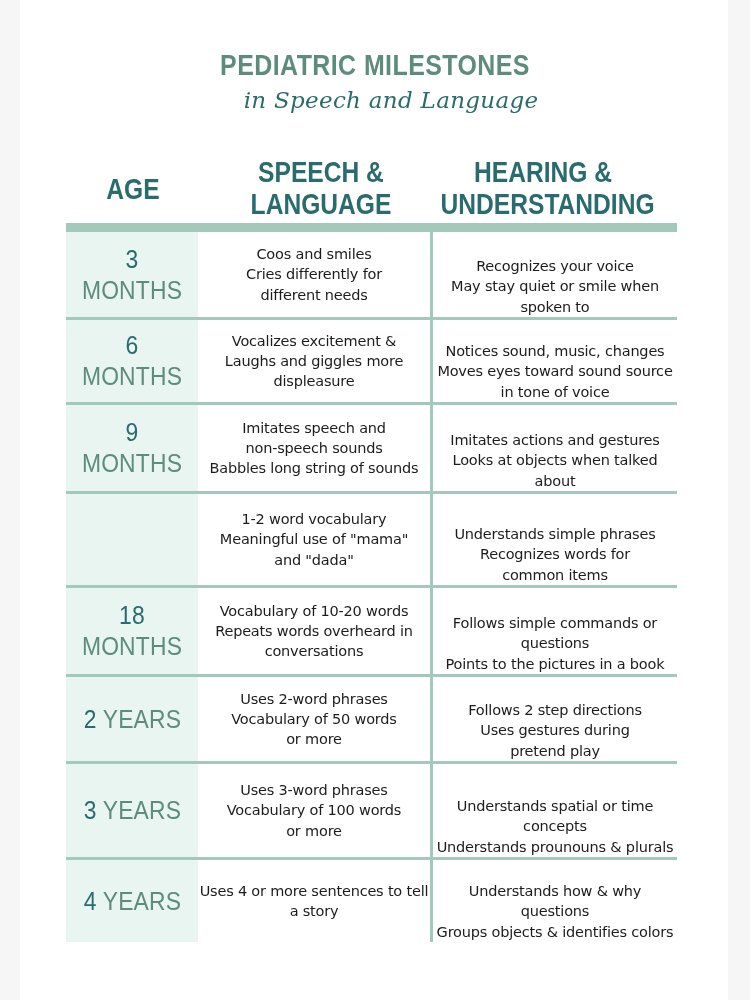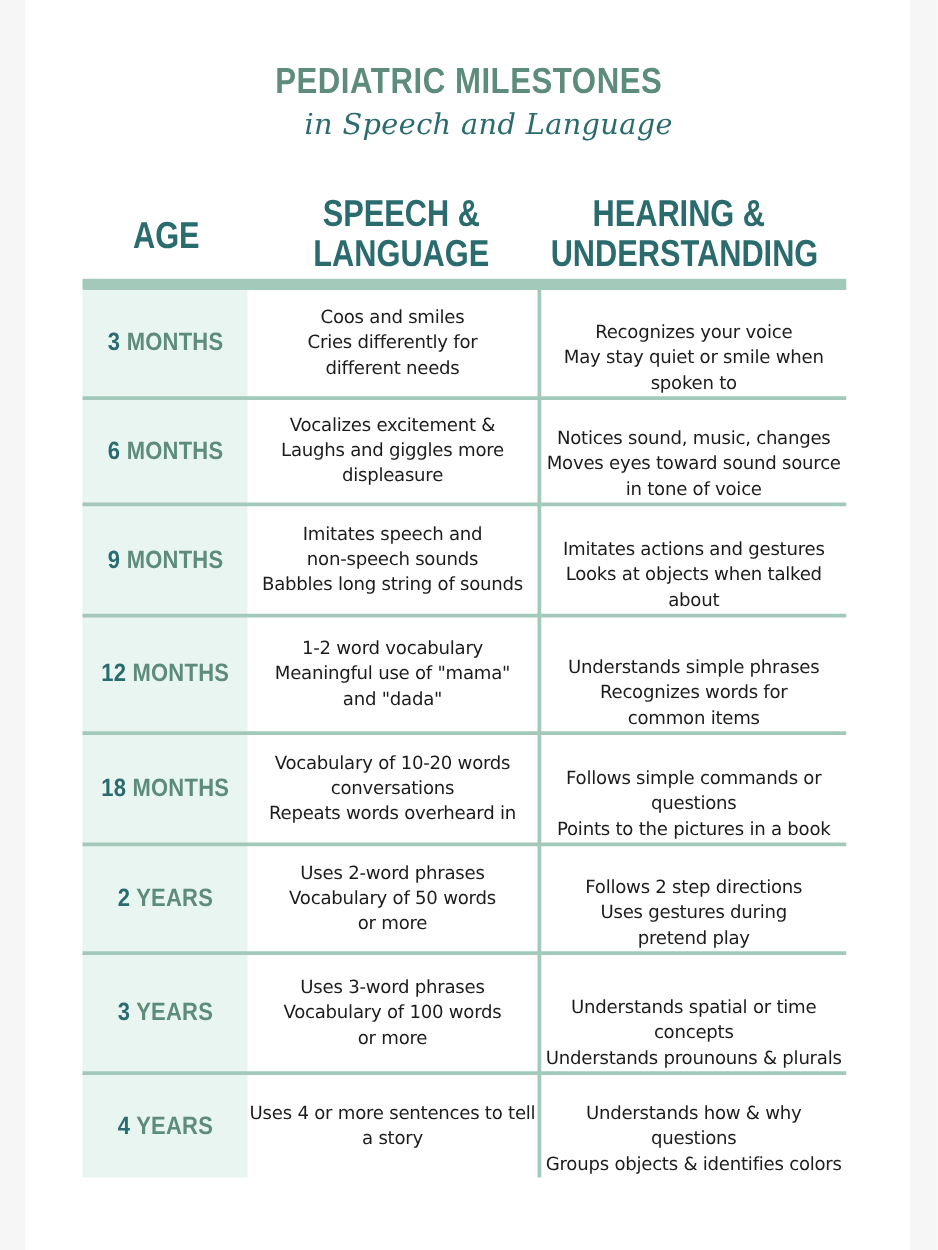--- a/index.html
+++ b/index.html
@@ -106,22 +106,22 @@
     height: 100%;
     display: flex;
     align-items: center;
     justify-content: center;
     text-align: center;
   }
   .cell.age {
     left: 0;
     width: 132px;
     font-family: "Liberation Sans", sans-serif;
-    font-weight: bold;
-    font-size: 20px;
+    font-weight: normal;
+    font-size: 26px;
     letter-spacing: 0.2px;
   }
   .cell.age .age-inner {
     display: inline-block;
     transform: scaleX(0.88);
   }
   .cell.age .num { color: #2a6b6e; }
   .cell.age .unit { color: #5e8c7c; }
   .cell.speech {
     left: 132px;
@@ -216,23 +216,20 @@
       </div>
       <div class="cell hearing">
         <div class="lines">
           <div>Imitates actions and gestures</div>
           <div>Looks at objects when talked</div>
           <div>about</div>
         </div>
       </div>
     </div>
     <div class="row" style="top: 494px; height: 91px;">
-      <div class="cell age">
-        <span class="age-inner"><span class="num">12</span> <span class="unit">MONTHS</span></span>
-      </div>
       <div class="cell speech">
         <div class="lines">
           <div>1-2 word vocabulary</div>
           <div>Meaningful use of "mama"</div>
           <div>and "dada"</div>
         </div>
       </div>
       <div class="cell hearing">
         <div class="lines">
           <div>Understands simple phrases</div>
@@ -241,22 +238,22 @@
         </div>
       </div>
     </div>
     <div class="row" style="top: 588px; height: 86px;">
       <div class="cell age">
         <span class="age-inner"><span class="num">18</span> <span class="unit">MONTHS</span></span>
       </div>
       <div class="cell speech">
         <div class="lines">
           <div>Vocabulary of 10-20 words</div>
+          <div>Repeats words overheard in</div>
           <div>conversations</div>
-          <div>Repeats words overheard in</div>
         </div>
       </div>
       <div class="cell hearing">
         <div class="lines">
           <div>Follows simple commands or</div>
           <div>questions</div>
           <div>Points to the pictures in a book</div>
         </div>
       </div>
     </div>

